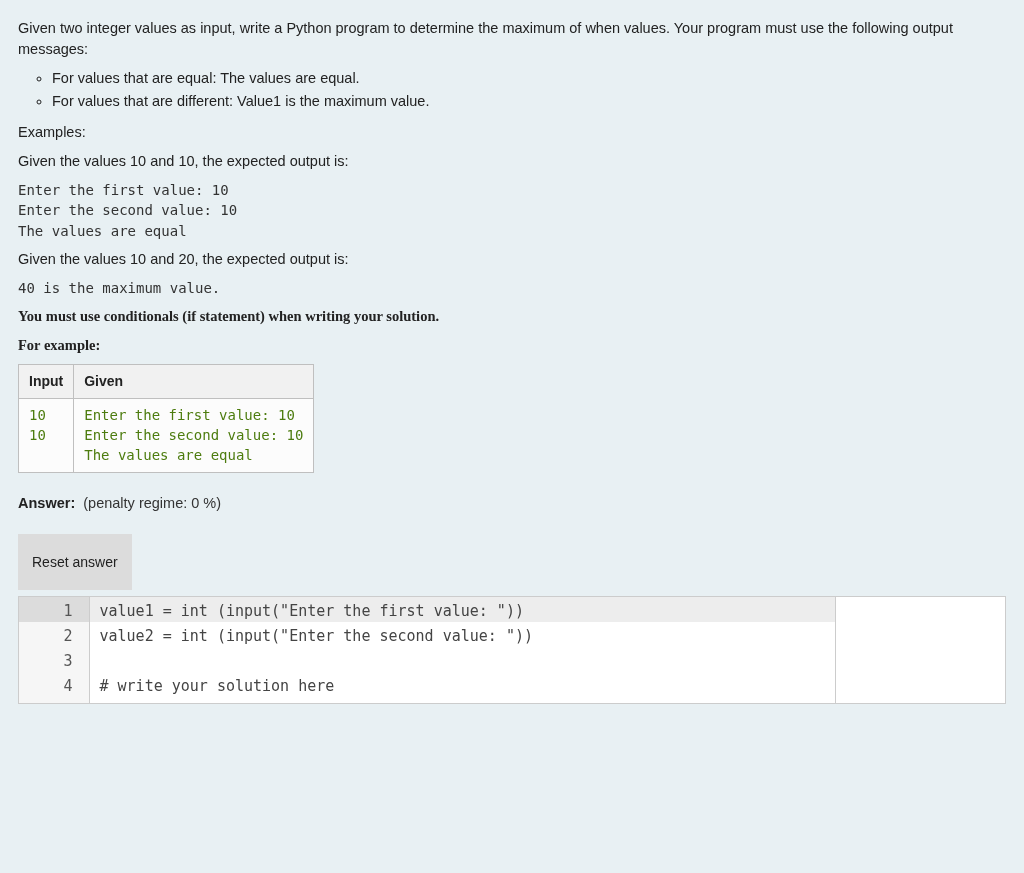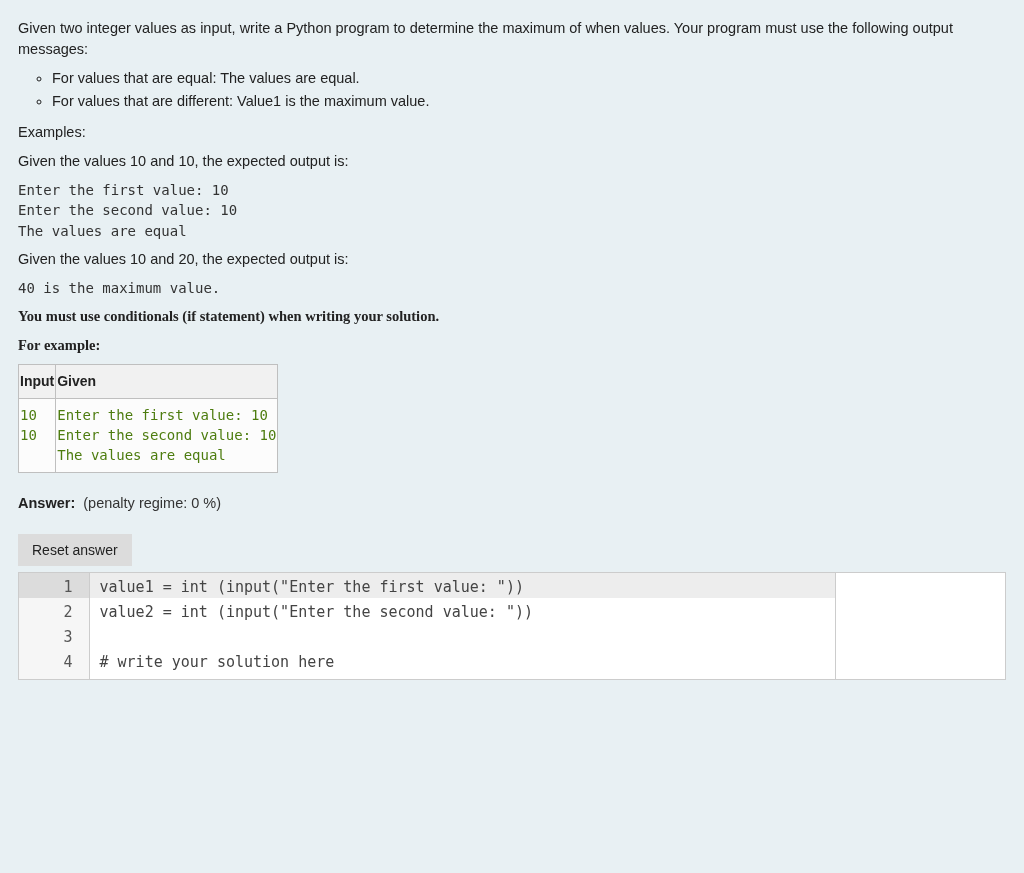--- a/index.html
+++ b/index.html
@@ -24,21 +24,21 @@
     margin: 4px 0 8px 0;
   }
   .bold { font-weight: 700; font-family: Liberation Serif, serif; }
   table.example {
     border-collapse: collapse;
     margin: 6px 0 18px 0;
     background: #fcfcfc;
   }
   table.example th, table.example td {
     border: 1px solid #bfbfbf;
-    padding: 6px 1px;
+    padding: 6px 10px;
     text-align: left;
     vertical-align: top;
     font-size: 14px;
   }
   table.example th {
     background: #f1f1f1;
     font-weight: 700;
   }
   table.example td.cell-input,
   table.example td.cell-result {
@@ -47,21 +47,21 @@
     color: #4d7c0f;
     white-space: pre;
   }
   .answer-row { margin-top: 20px; }
   .answer-label { font-weight: 700; }
   .answer-meta { color: #333; font-weight: 400; }
   .reset-btn {
     display: inline-block;
     background: #dcdcdc;
     border: none;
-    padding: 8px 14px;
+    padding: 20px 14px;
     margin: 12px 0 6px 0;
     font-family: inherit;
     font-size: 14px;
     color: #222;
     cursor: pointer;
   }
   .editor-wrap {
     background: #fff;
     border: 1px solid #ccc;
   }

